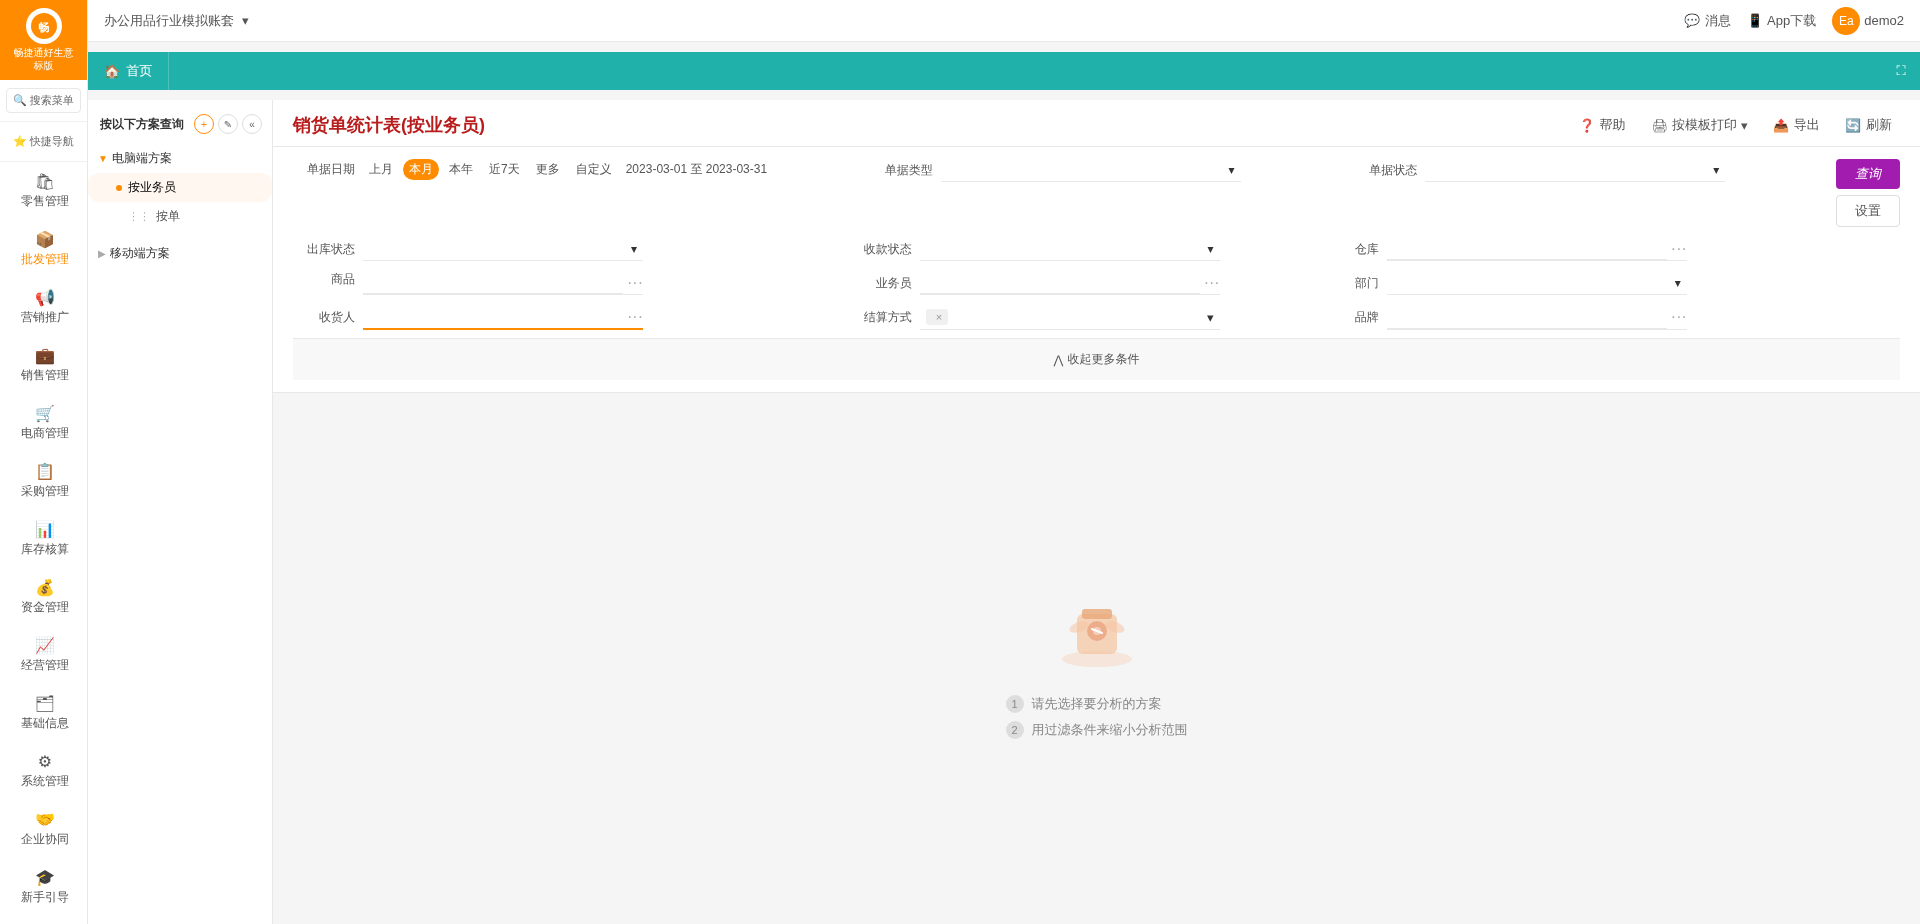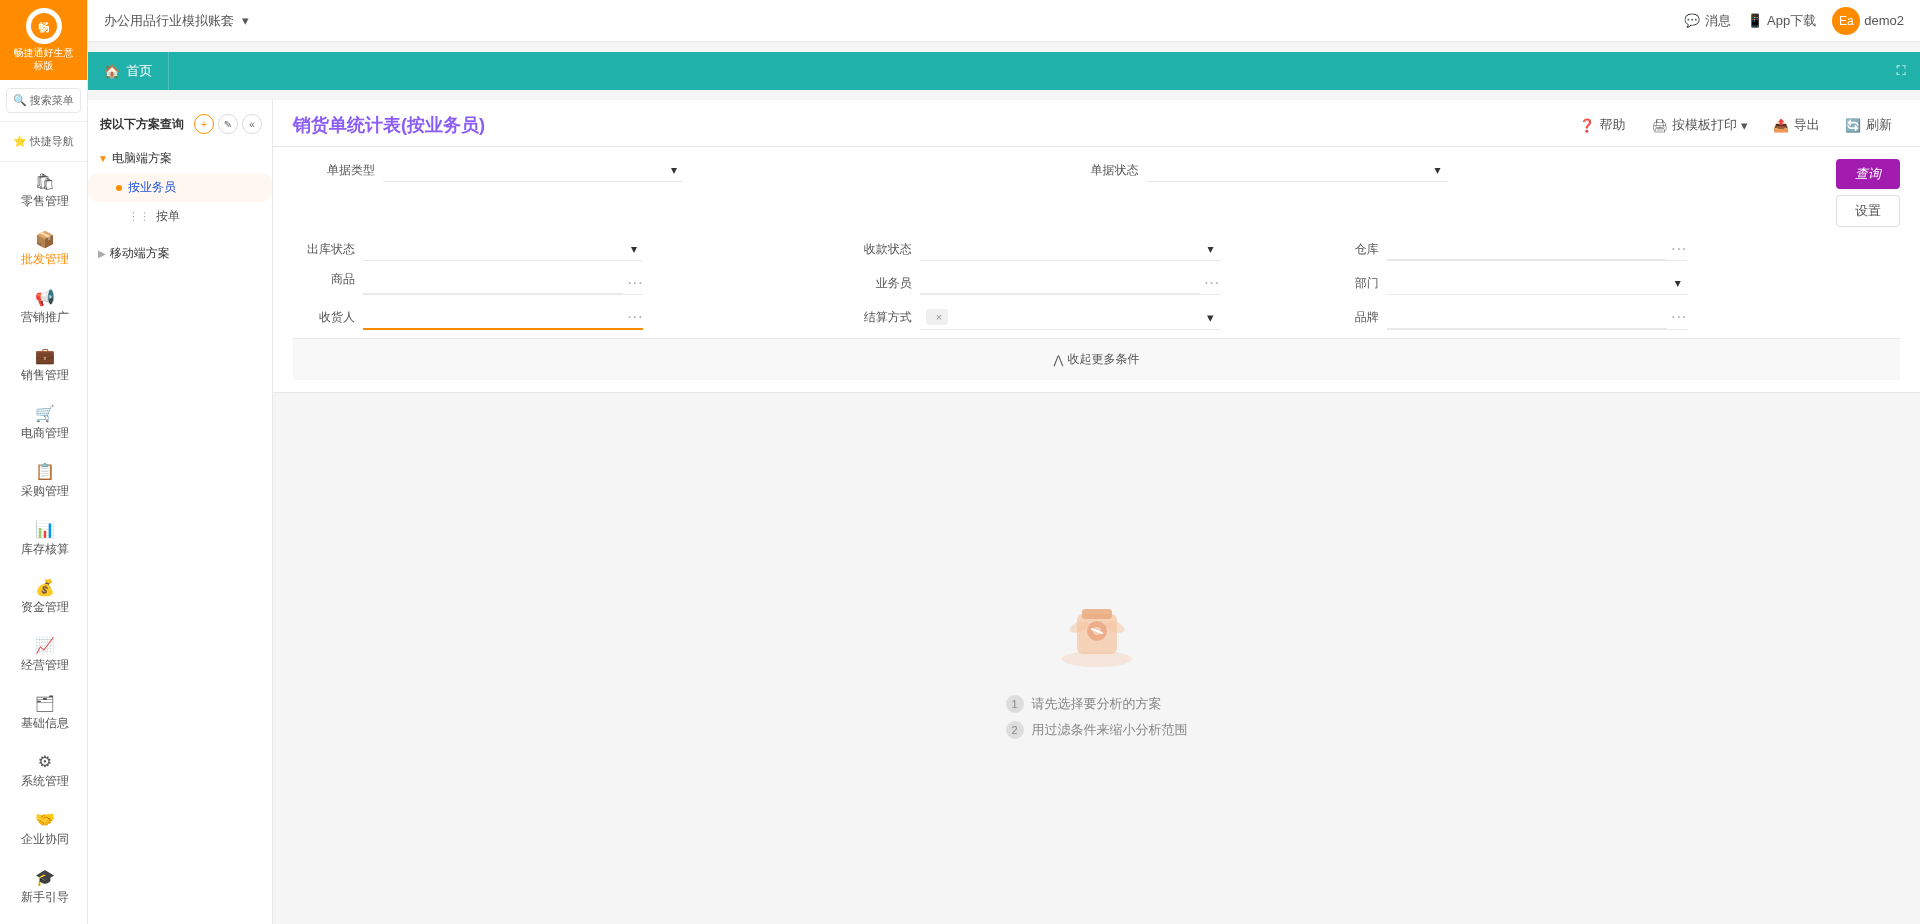--- a/index.html
+++ b/index.html
@@ -47,32 +47,32 @@
     .left-panel { width: 185px; background: #fff; border-right: 1px solid #e8e8e8; flex-shrink: 0; overflow-y: auto; padding: 8px 0; }
     .panel-header { display: flex; align-items: center; justify-content: space-between; padding: 6px 10px 6px 12px; font-size: 12px; color: #555; }
     .panel-header-title { font-weight: bold; font-size: 12px; color: #333; }
     .panel-icons { display: flex; align-items: center; gap: 4px; }
     .panel-icon-btn { width: 20px; height: 20px; border-radius: 50%; border: 1px solid #ddd; display: flex; align-items: center; justify-content: center; cursor: pointer; font-size: 10px; color: #666; background: #fff; }
     .panel-icon-btn.orange { border-color: #ff8c00; color: #ff8c00; }
     .panel-section { padding: 4px 0; }
     .panel-section-header { display: flex; align-items: center; padding: 6px 10px; cursor: pointer; gap: 4px; font-size: 12px; color: #333; }
     .panel-section-header .arrow { color: #ff8c00; font-size: 10px; }
     .panel-item { padding: 6px 10px 6px 28px; font-size: 12px; color: #555; cursor: pointer; display: flex; align-items: center; gap: 6px; }
-    .panel-item.active { color: #1d4ed8; background: #fff7f0; border-radius: 11px; }
+    .panel-item.active { color: #000000; background: #fff7f0; border-radius: 11px; }
     .panel-item .dot { width: 6px; height: 6px; border-radius: 50%; background: #ff8c00; }
     .panel-sub-item { padding: 6px 10px 6px 40px; font-size: 12px; color: #555; cursor: pointer; display: flex; align-items: center; gap: 6px; }
     .panel-section-header2 { display: flex; align-items: center; padding: 6px 10px; cursor: pointer; gap: 4px; font-size: 12px; color: #333; }
     .arrow-right { color: #aaa; font-size: 10px; }
 
     
     .right-content { flex: 1; display: flex; flex-direction: column; overflow: hidden; background: #f5f5f5; }
 
     
     .page-header { background: #fff; padding: 12px 20px 8px; border-bottom: 1px solid #e8e8e8; display: flex; align-items: center; justify-content: space-between; flex-shrink: 0; }
-    .page-title { font-size: 18px; font-weight: bold; color: #8b5cf6; }
+    .page-title { font-size: 18px; font-weight: bold; color: #b91c1c; }
     .page-actions { display: flex; align-items: center; gap: 10px; }
     .action-btn { display: flex; align-items: center; gap: 4px; font-size: 13px; color: #555; cursor: pointer; padding: 4px 8px; border-radius: 4px; }
 
     
     .filter-area { background: #fff; padding: 12px 20px; border-bottom: 1px solid #e8e8e8; flex-shrink: 0; }
     .filter-label { width: 70px; font-size: 12px; color: #555; text-align: right; padding-right: 8px; flex-shrink: 0; }
     .filter-input { flex: 1; border: none; border-bottom: 1px solid #e8e8e8; padding: 4px 6px; font-size: 12px; color: #333; outline: none; background: none; max-width: 280px; }
     .filter-input.active { border-bottom-color: #ff8c00; }
     .filter-select { flex: 1; border: none; border-bottom: 1px solid #e8e8e8; padding: 4px 6px; font-size: 12px; color: #333; outline: none; background: none; cursor: pointer; max-width: 320px; display: flex; align-items: center; justify-content: space-between; }
     .filter-dots { color: #aaa; font-size: 16px; cursor: pointer; margin-left: 4px; }
@@ -283,20 +283,32 @@
           <div class="action-btn">
             <span>🔄</span>
             <span>刷新</span>
           </div>
         </div>
       </div>
 
       <div class="filter-area">
 
         <div style="display:flex; align-items:flex-start; gap:0; margin-bottom:10px;">
+          <div style="display:flex; align-items:center; flex:1.2;">
+            <span class="filter-label">单据日期</span>
+            <div class="date-filter">
+              <button class="date-btn">上月</button>
+              <button class="date-btn active">本月</button>
+              <button class="date-btn">本年</button>
+              <button class="date-btn">近7天</button>
+              <button class="date-btn">更多</button>
+              <button class="date-btn">自定义</button>
+              <span class="date-range">2023-03-01 至 2023-03-31</span>
+            </div>
+          </div>
           <div style="display:flex; align-items:center; flex:1; margin-left:20px;">
             <span class="filter-label">单据类型</span>
             <div class="filter-select" style="max-width:300px; border-bottom:1px solid #e8e8e8; padding:4px 6px; display:flex; justify-content:space-between; width:100%;">
               <span></span>
               <span>▾</span>
             </div>
           </div>
           <div style="display:flex; align-items:center; flex:1; margin-left:20px;">
             <span class="filter-label">单据状态</span>
             <div class="filter-select" style="max-width:300px; border-bottom:1px solid #e8e8e8; padding:4px 6px; display:flex; justify-content:space-between; width:100%;">

